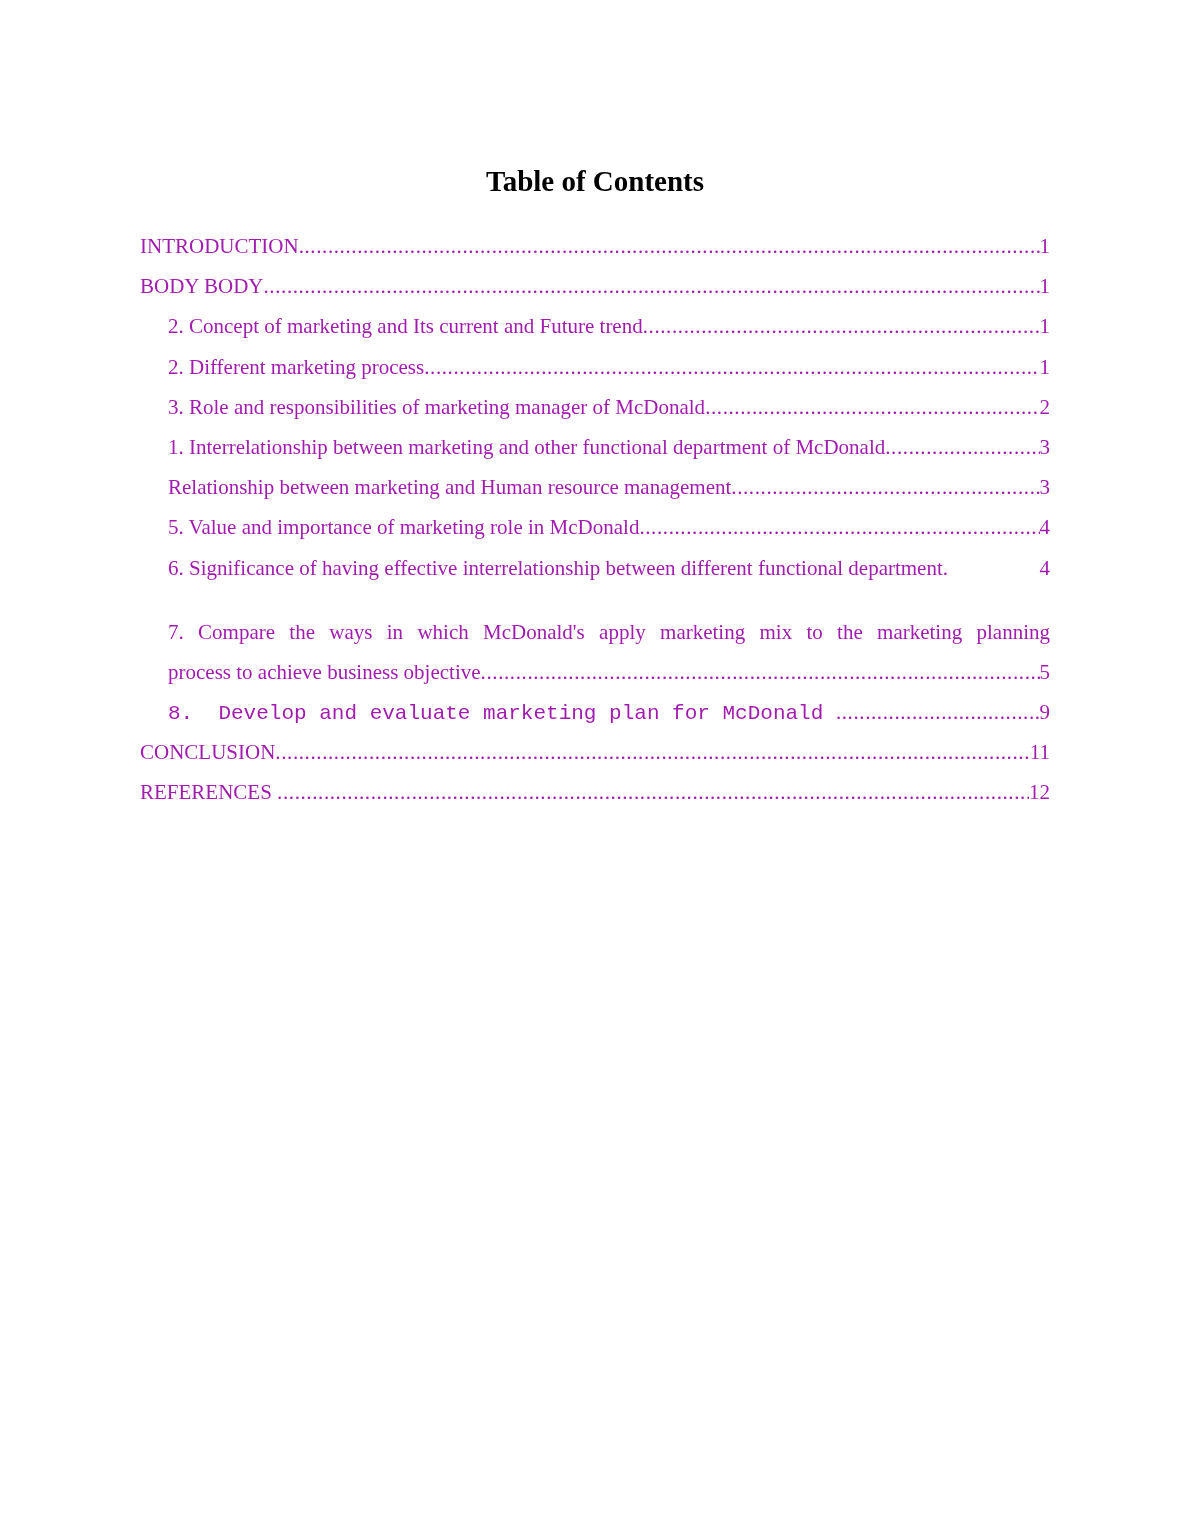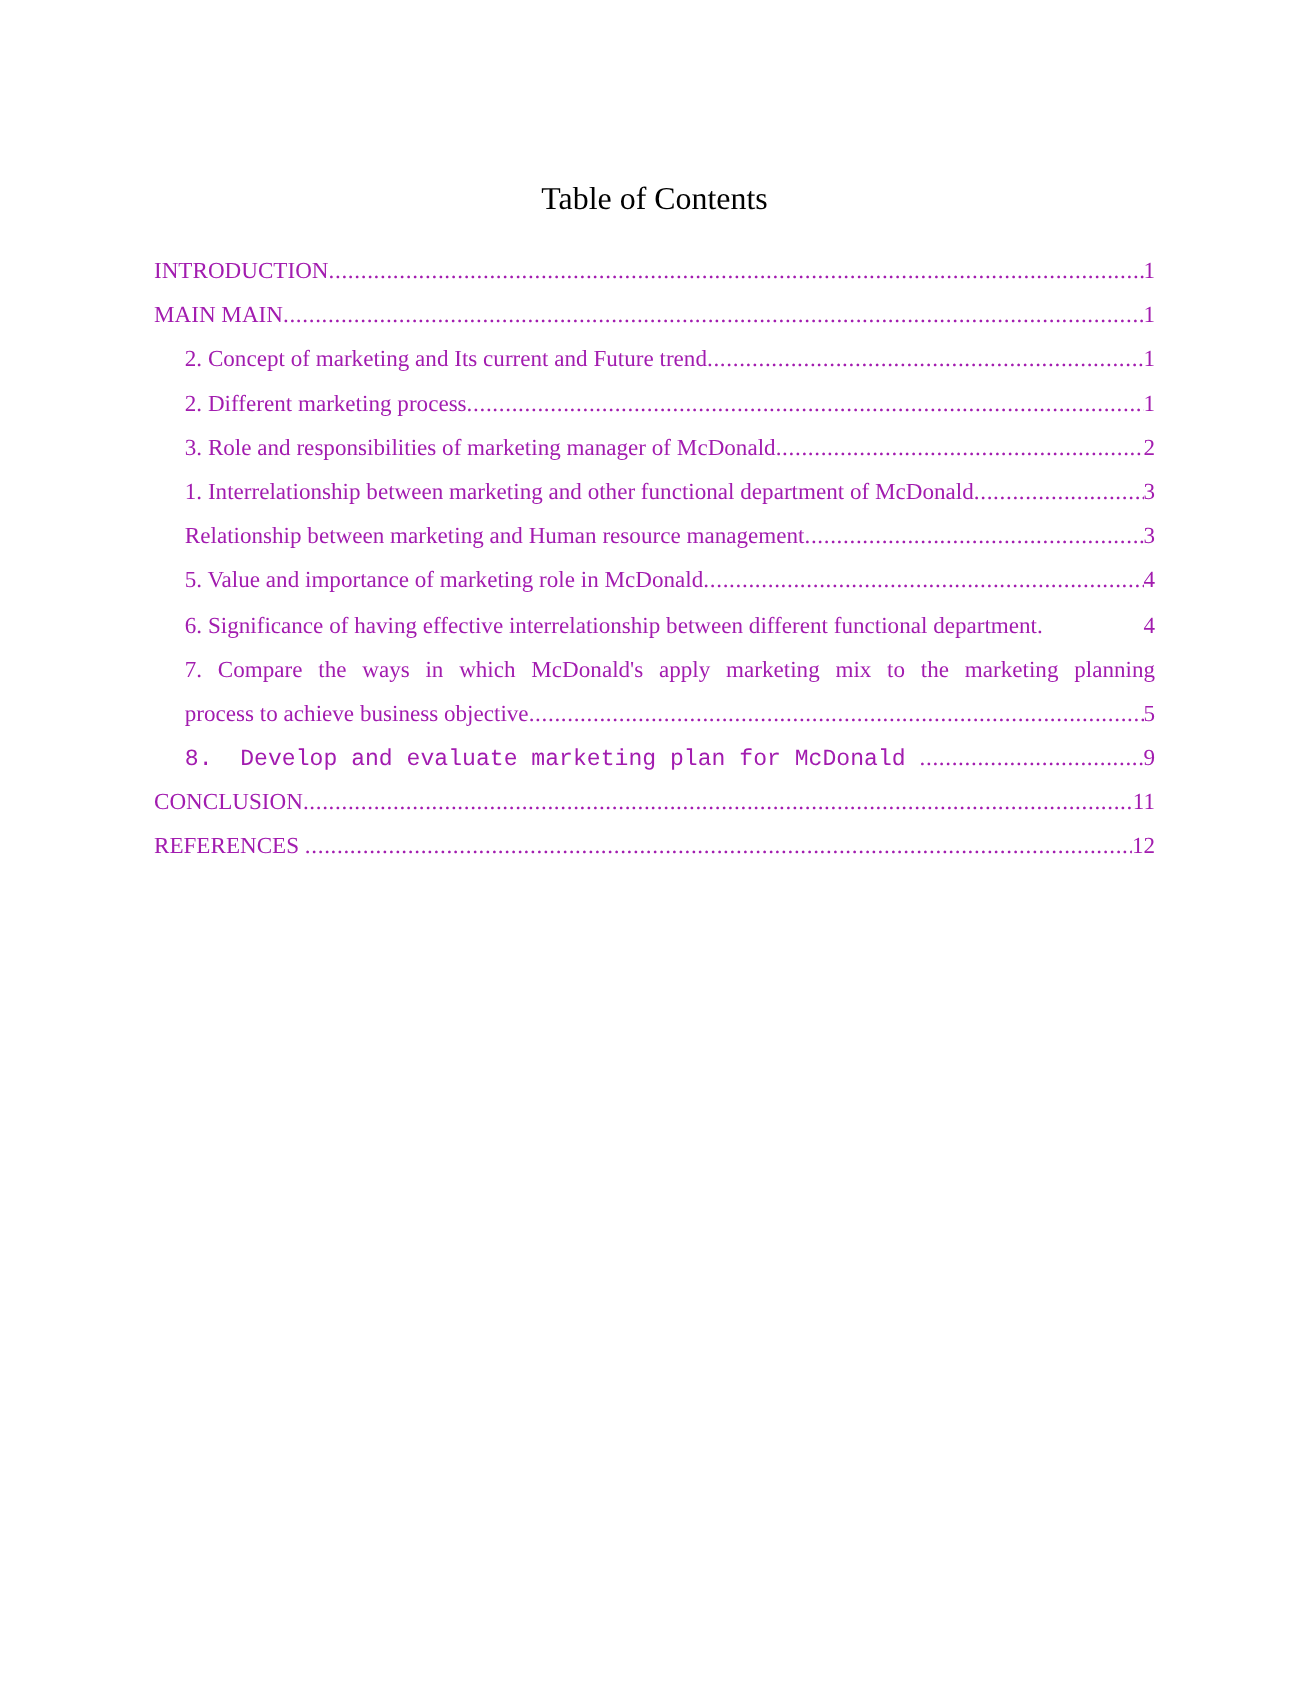--- a/index.html
+++ b/index.html
@@ -22,21 +22,21 @@
       height: 1540px;
       background: #ffffff;
     }
     .toc-title {
       position: absolute;
       left: 0;
       width: 1190px;
       top: 163px;
       text-align: center;
       font-family: "Liberation Serif", serif;
-      font-weight: normal;
+      font-weight: bold;
       font-size: 29px;
       line-height: 36px;
       margin: 0;
     }
     .toc-list {
       position: absolute;
       left: 140px;
       top: 226px;
       width: 910px;
     }
@@ -70,20 +70,21 @@
       content: "....................................................................................................................................................................................................................................................................";
     }
     .toc-page {
       flex: 0 0 auto;
       text-align: right;
     }
     .toc-entry.justified-first {
       display: block;
       text-align: justify;
       text-align-last: justify;
+      margin-top: 24px;
     }
     .toc-entry.wrap-tail {
       padding-left: 28px;
       font-family: Liberation Serif, serif;
     }
     .toc-entry.gap-page .toc-page {
       padding-left: 6px;
     }
   </style>
 </head>
@@ -94,21 +95,21 @@
 
   <div class="toc-list">
 
     <a class="toc-entry level-1">
       <span class="toc-text">INTRODUCTION</span>
       <span class="toc-leader"></span>
       <span class="toc-page">1</span>
     </a>
 
     <a class="toc-entry level-1">
-      <span class="toc-text">MAIN MAIN</span>
+      <span class="toc-text">BODY BODY</span>
       <span class="toc-leader"></span>
       <span class="toc-page">1</span>
     </a>
 
     <a class="toc-entry level-2">
       <span class="toc-text">2. Concept of marketing and Its current and Future trend</span>
       <span class="toc-leader"></span>
       <span class="toc-page">1</span>
     </a>
 

